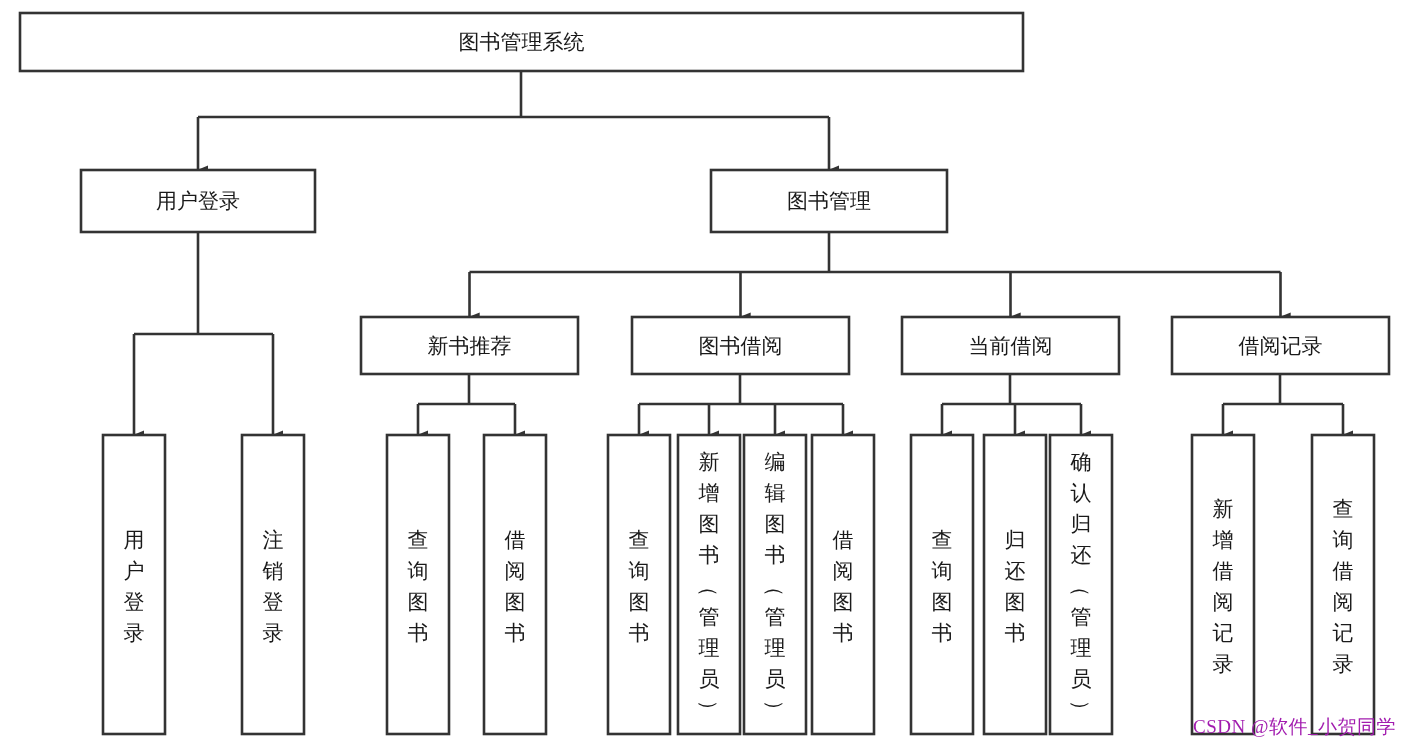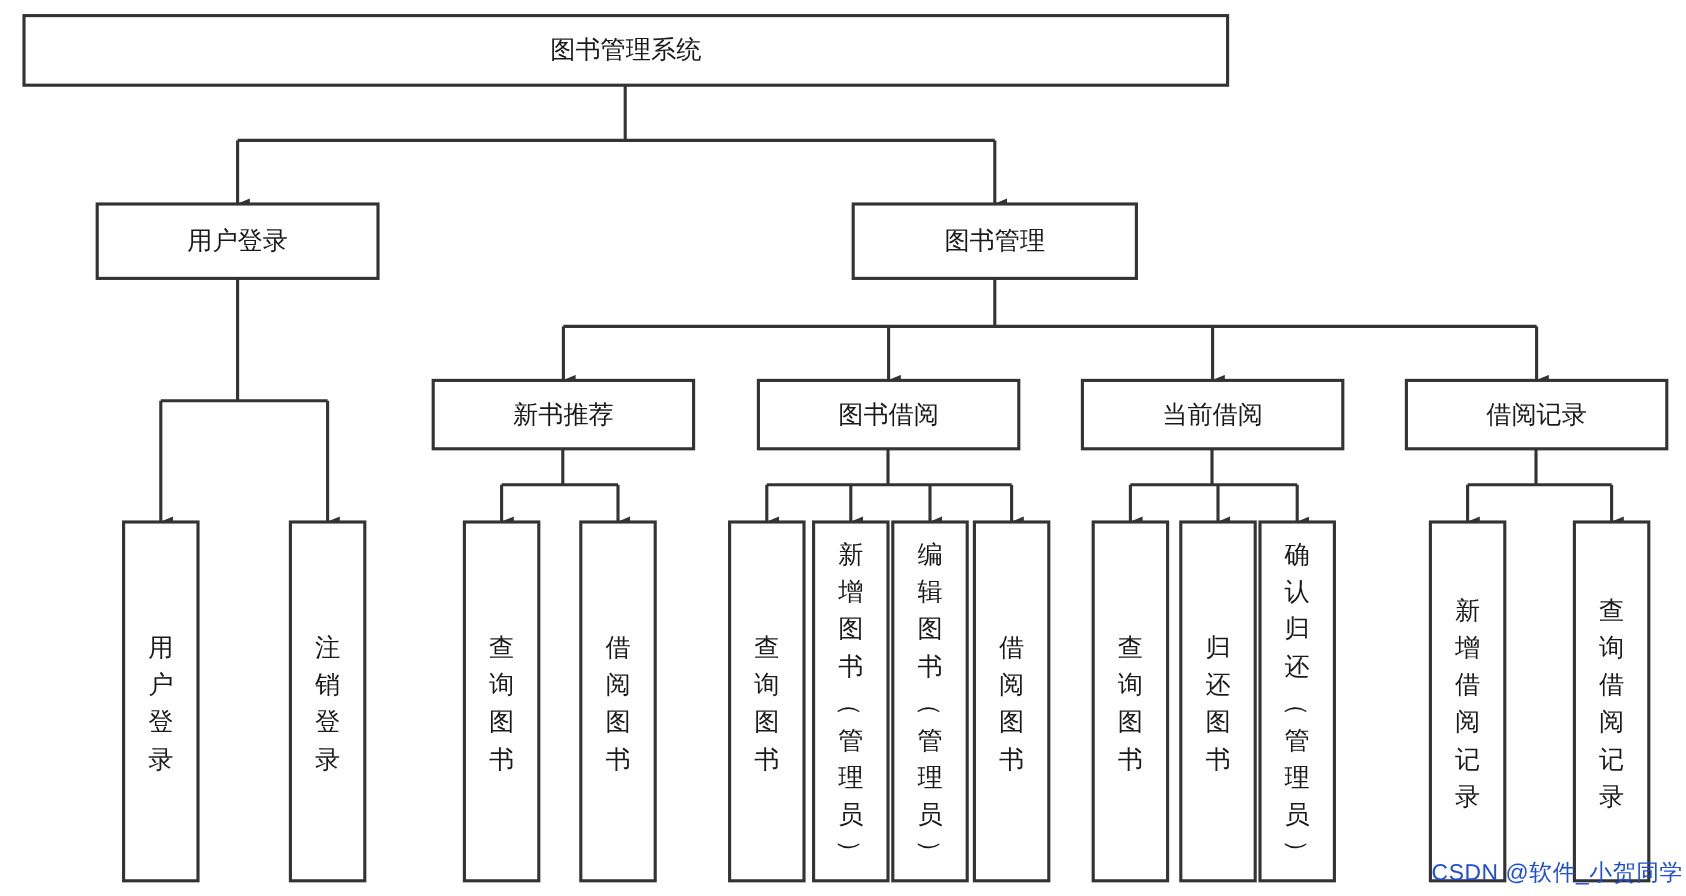--- a/index.html
+++ b/index.html
@@ -39,23 +39,23 @@
     dominant-baseline: middle;
   }
   .node-label-v {
     font-family: "DejaVu Sans", "Liberation Sans", sans-serif;
     font-size: 21px;
     fill: #1a1a1a;
     text-anchor: middle;
   }
   .watermark-text {
     position: absolute;
-    font-family: Liberation Sans, sans-serif;
+    font-family: Liberation Serif, serif;
     font-size: 19px;
-    color: #1d4ed8;
+    color: #a21caf;
     white-space: nowrap;
     letter-spacing: 0.5px;
     pointer-events: none;
   }
 </style>
 </head>
 <body>
 
 <div id="diagram-root">
   <svg id="tree-svg" viewBox="0 0 1405 747">

